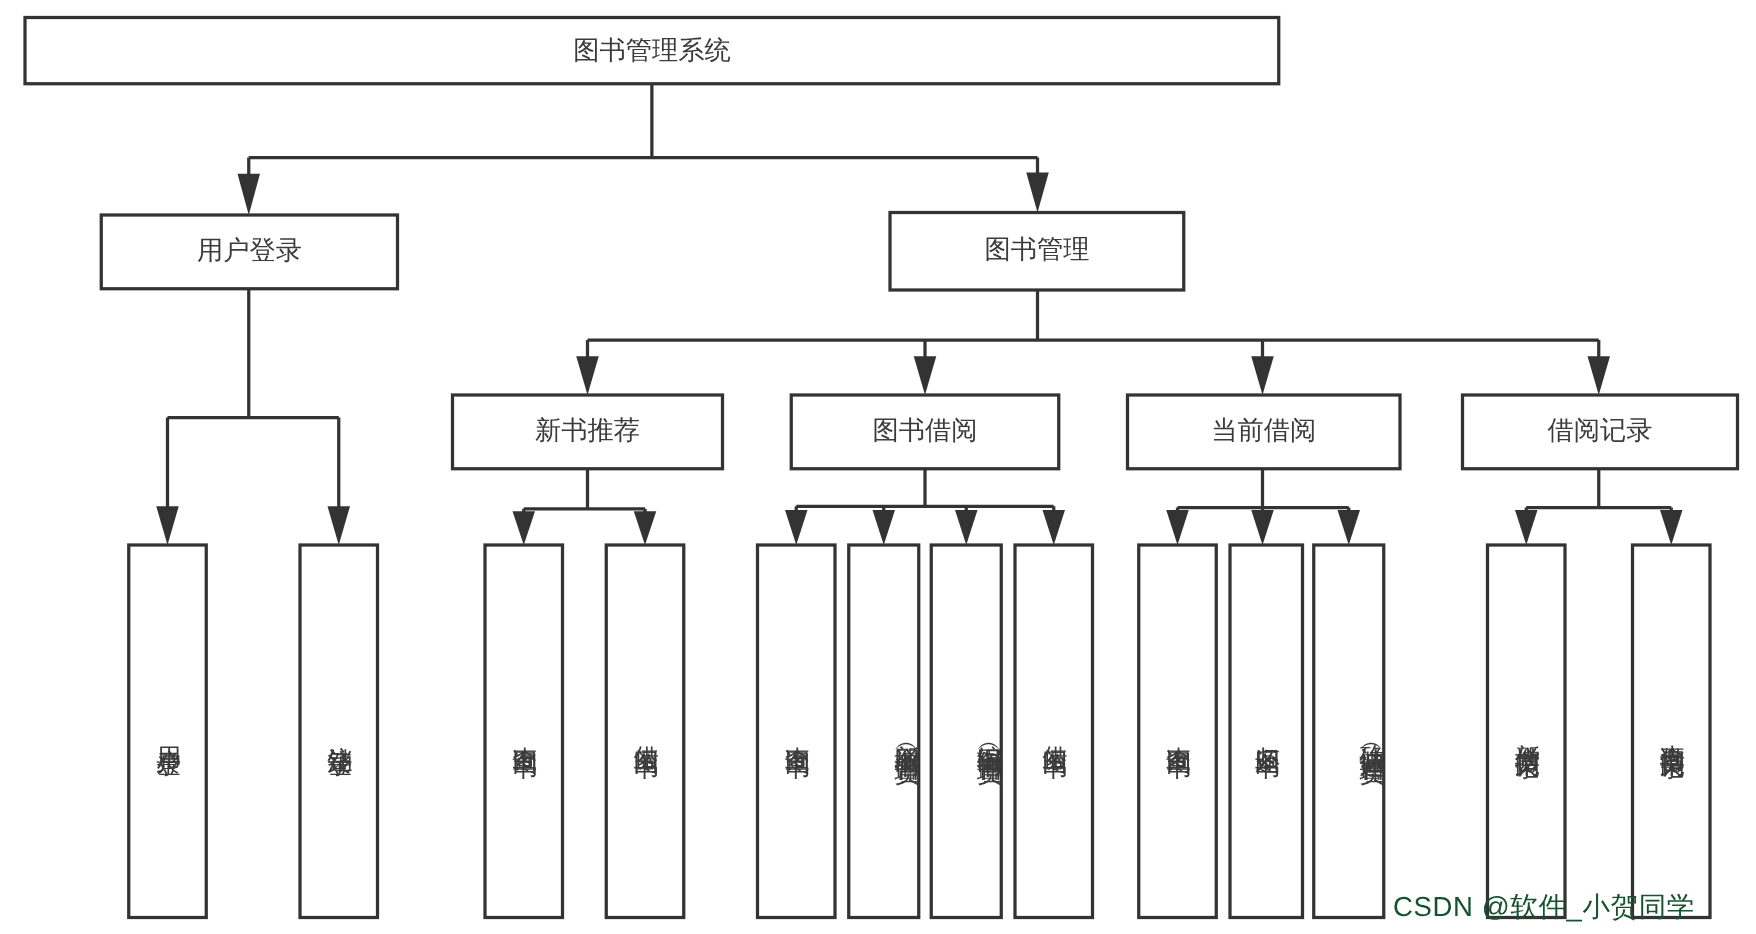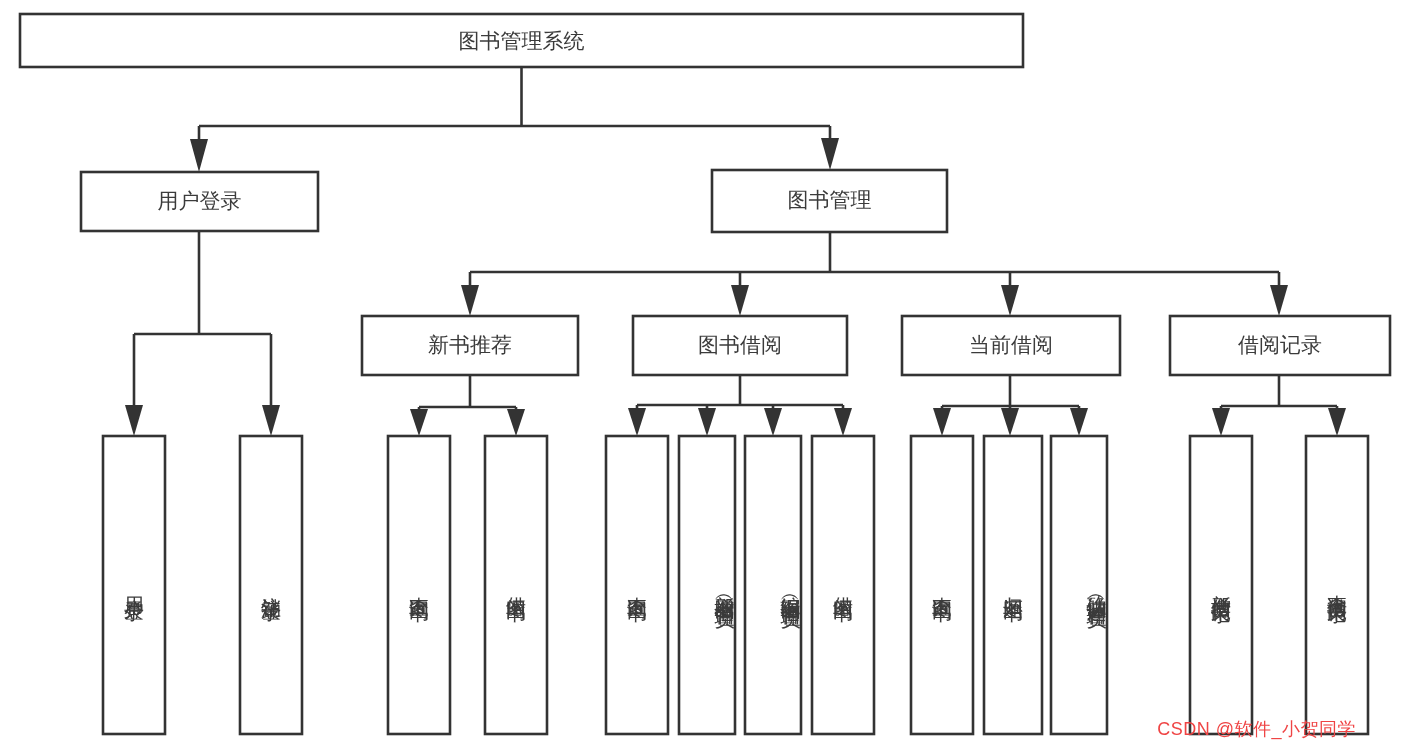--- a/index.html
+++ b/index.html
@@ -62,22 +62,22 @@
     pointer-events: none;
     display: flex;
     align-items: center;
     justify-content: center;
   }
   .watermark {
     position: absolute;
     right: 8px;
     bottom: 6px;
     font-family: "Liberation Sans", "DejaVu Sans", sans-serif;
-    font-size: 18px;
-    color: #ef4444;
+    font-size: 22px;
+    color: #14532d;
     white-space: nowrap;
     letter-spacing: 0.5px;
   }
 </style>
 </head>
 <body>
 
 <div id="diagram-root">
 
   <svg class="diagram-canvas" viewBox="0 0 1405 747">

